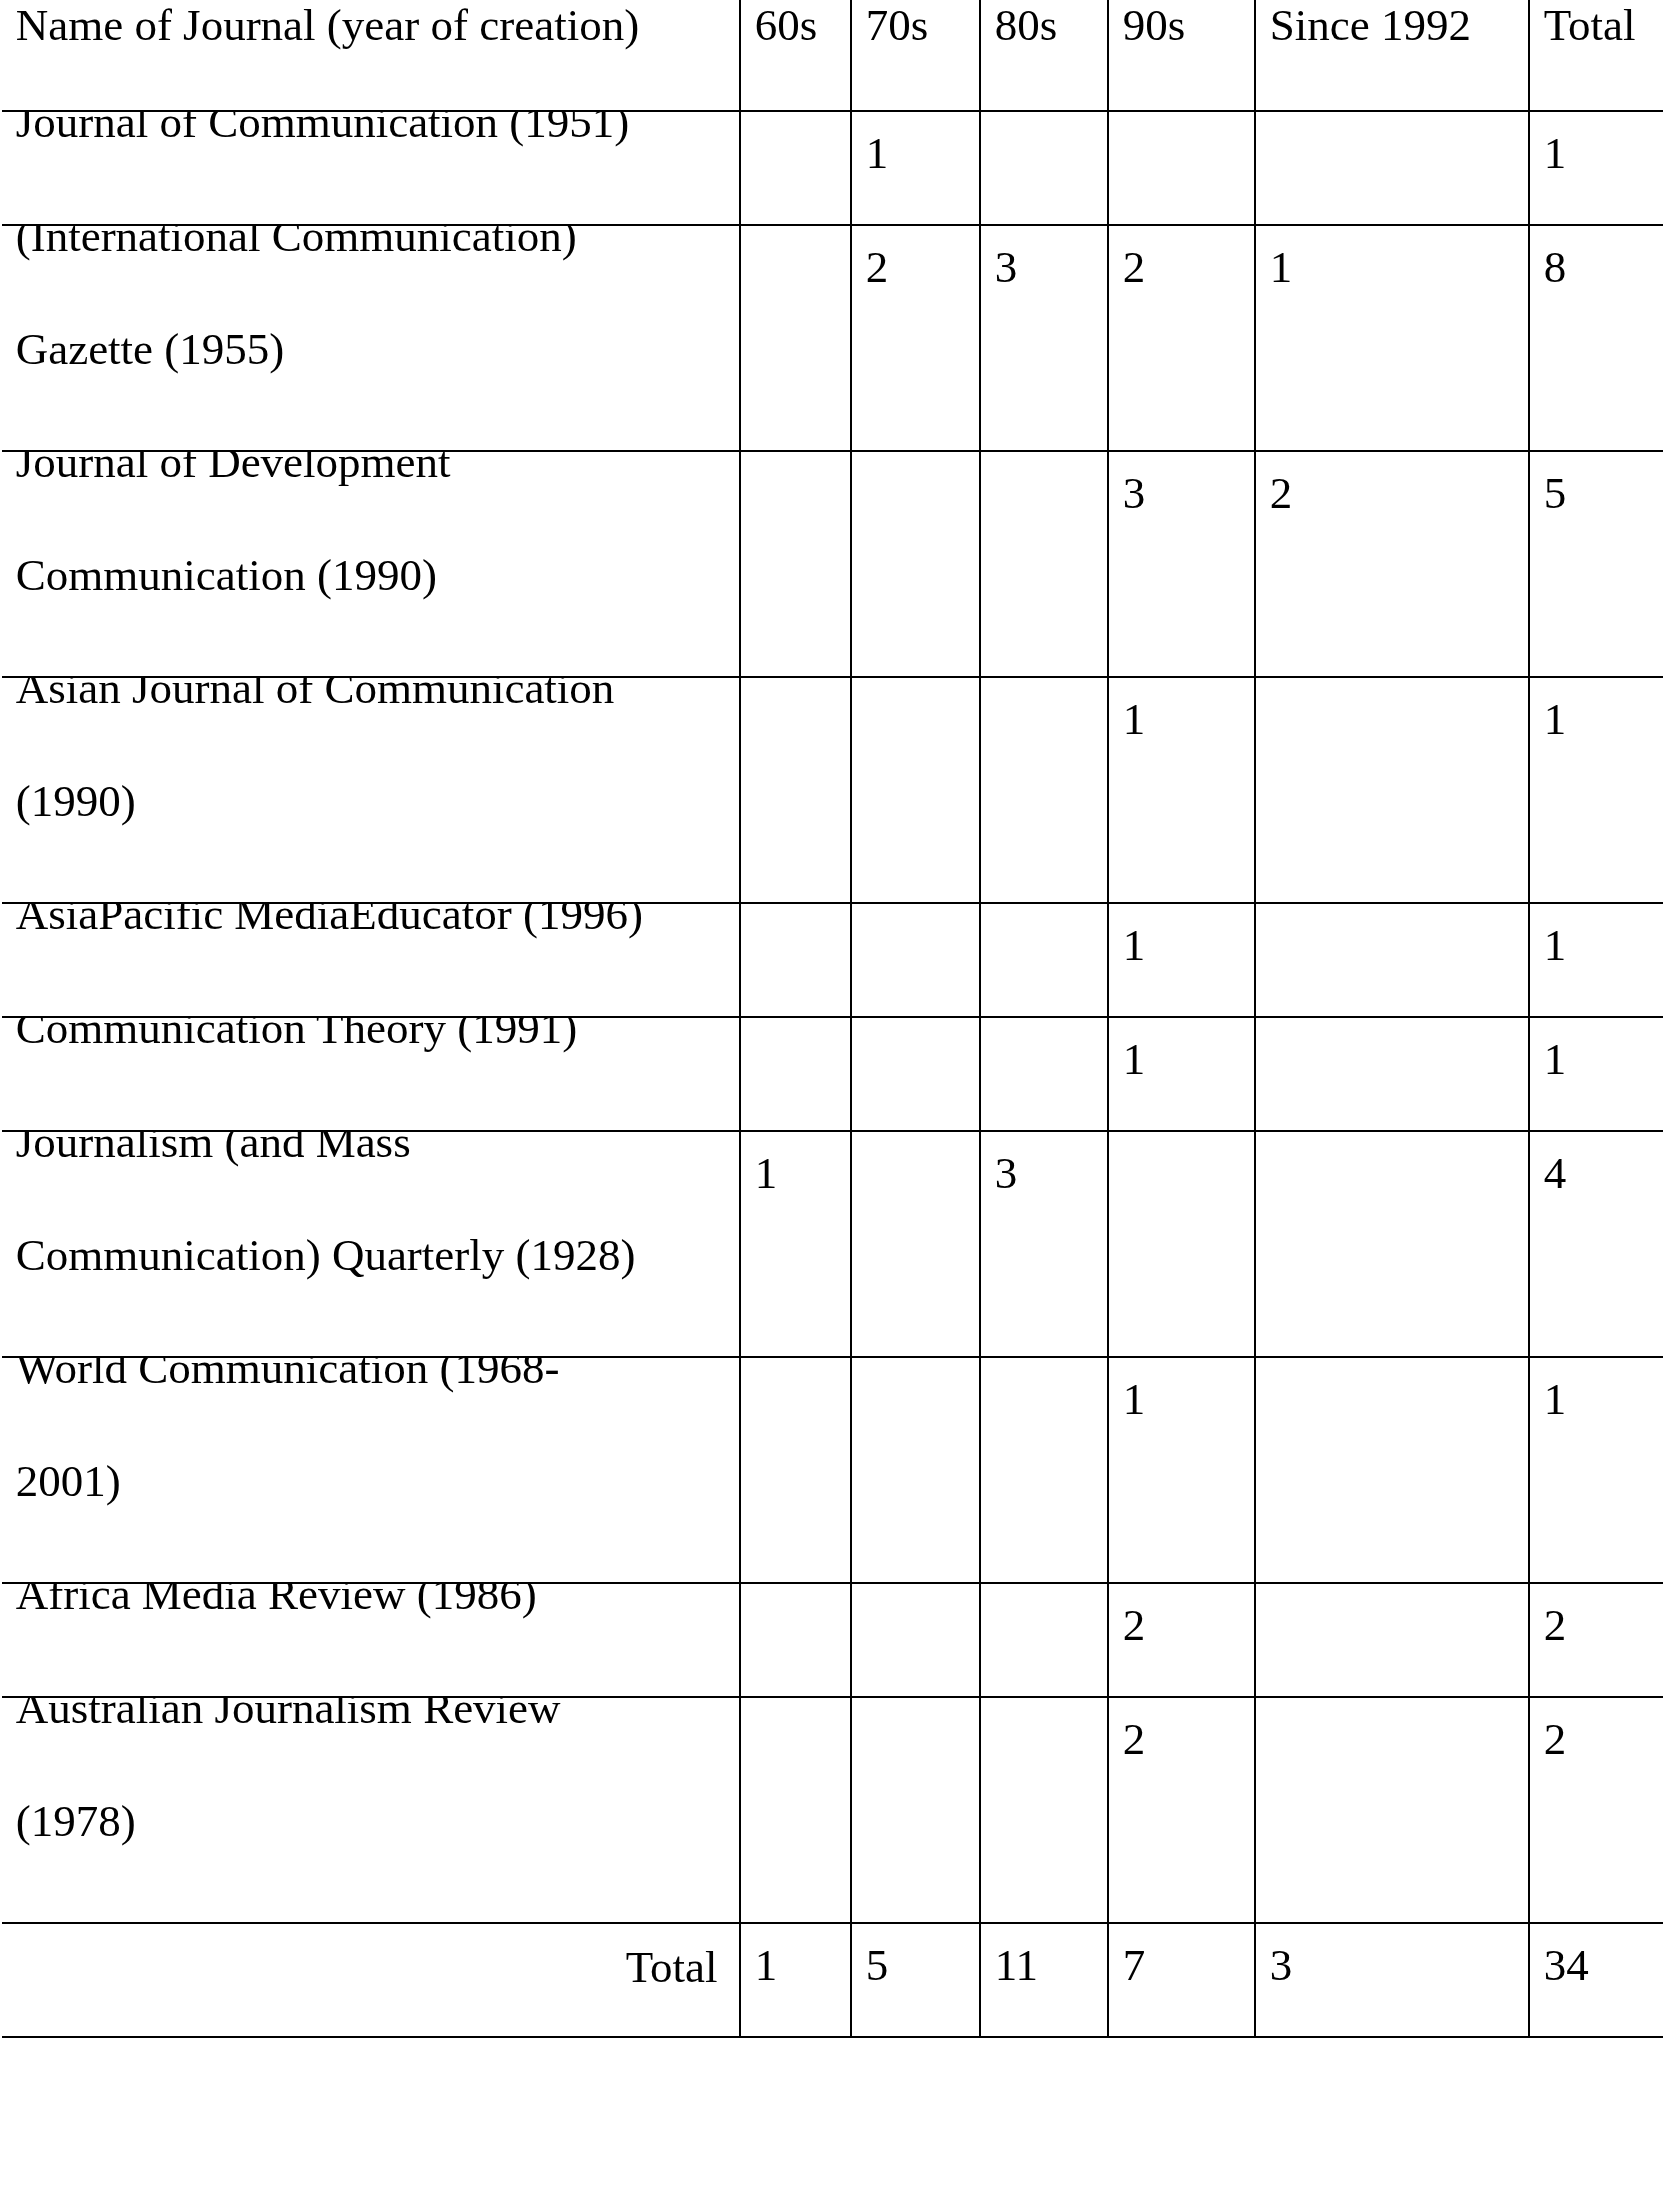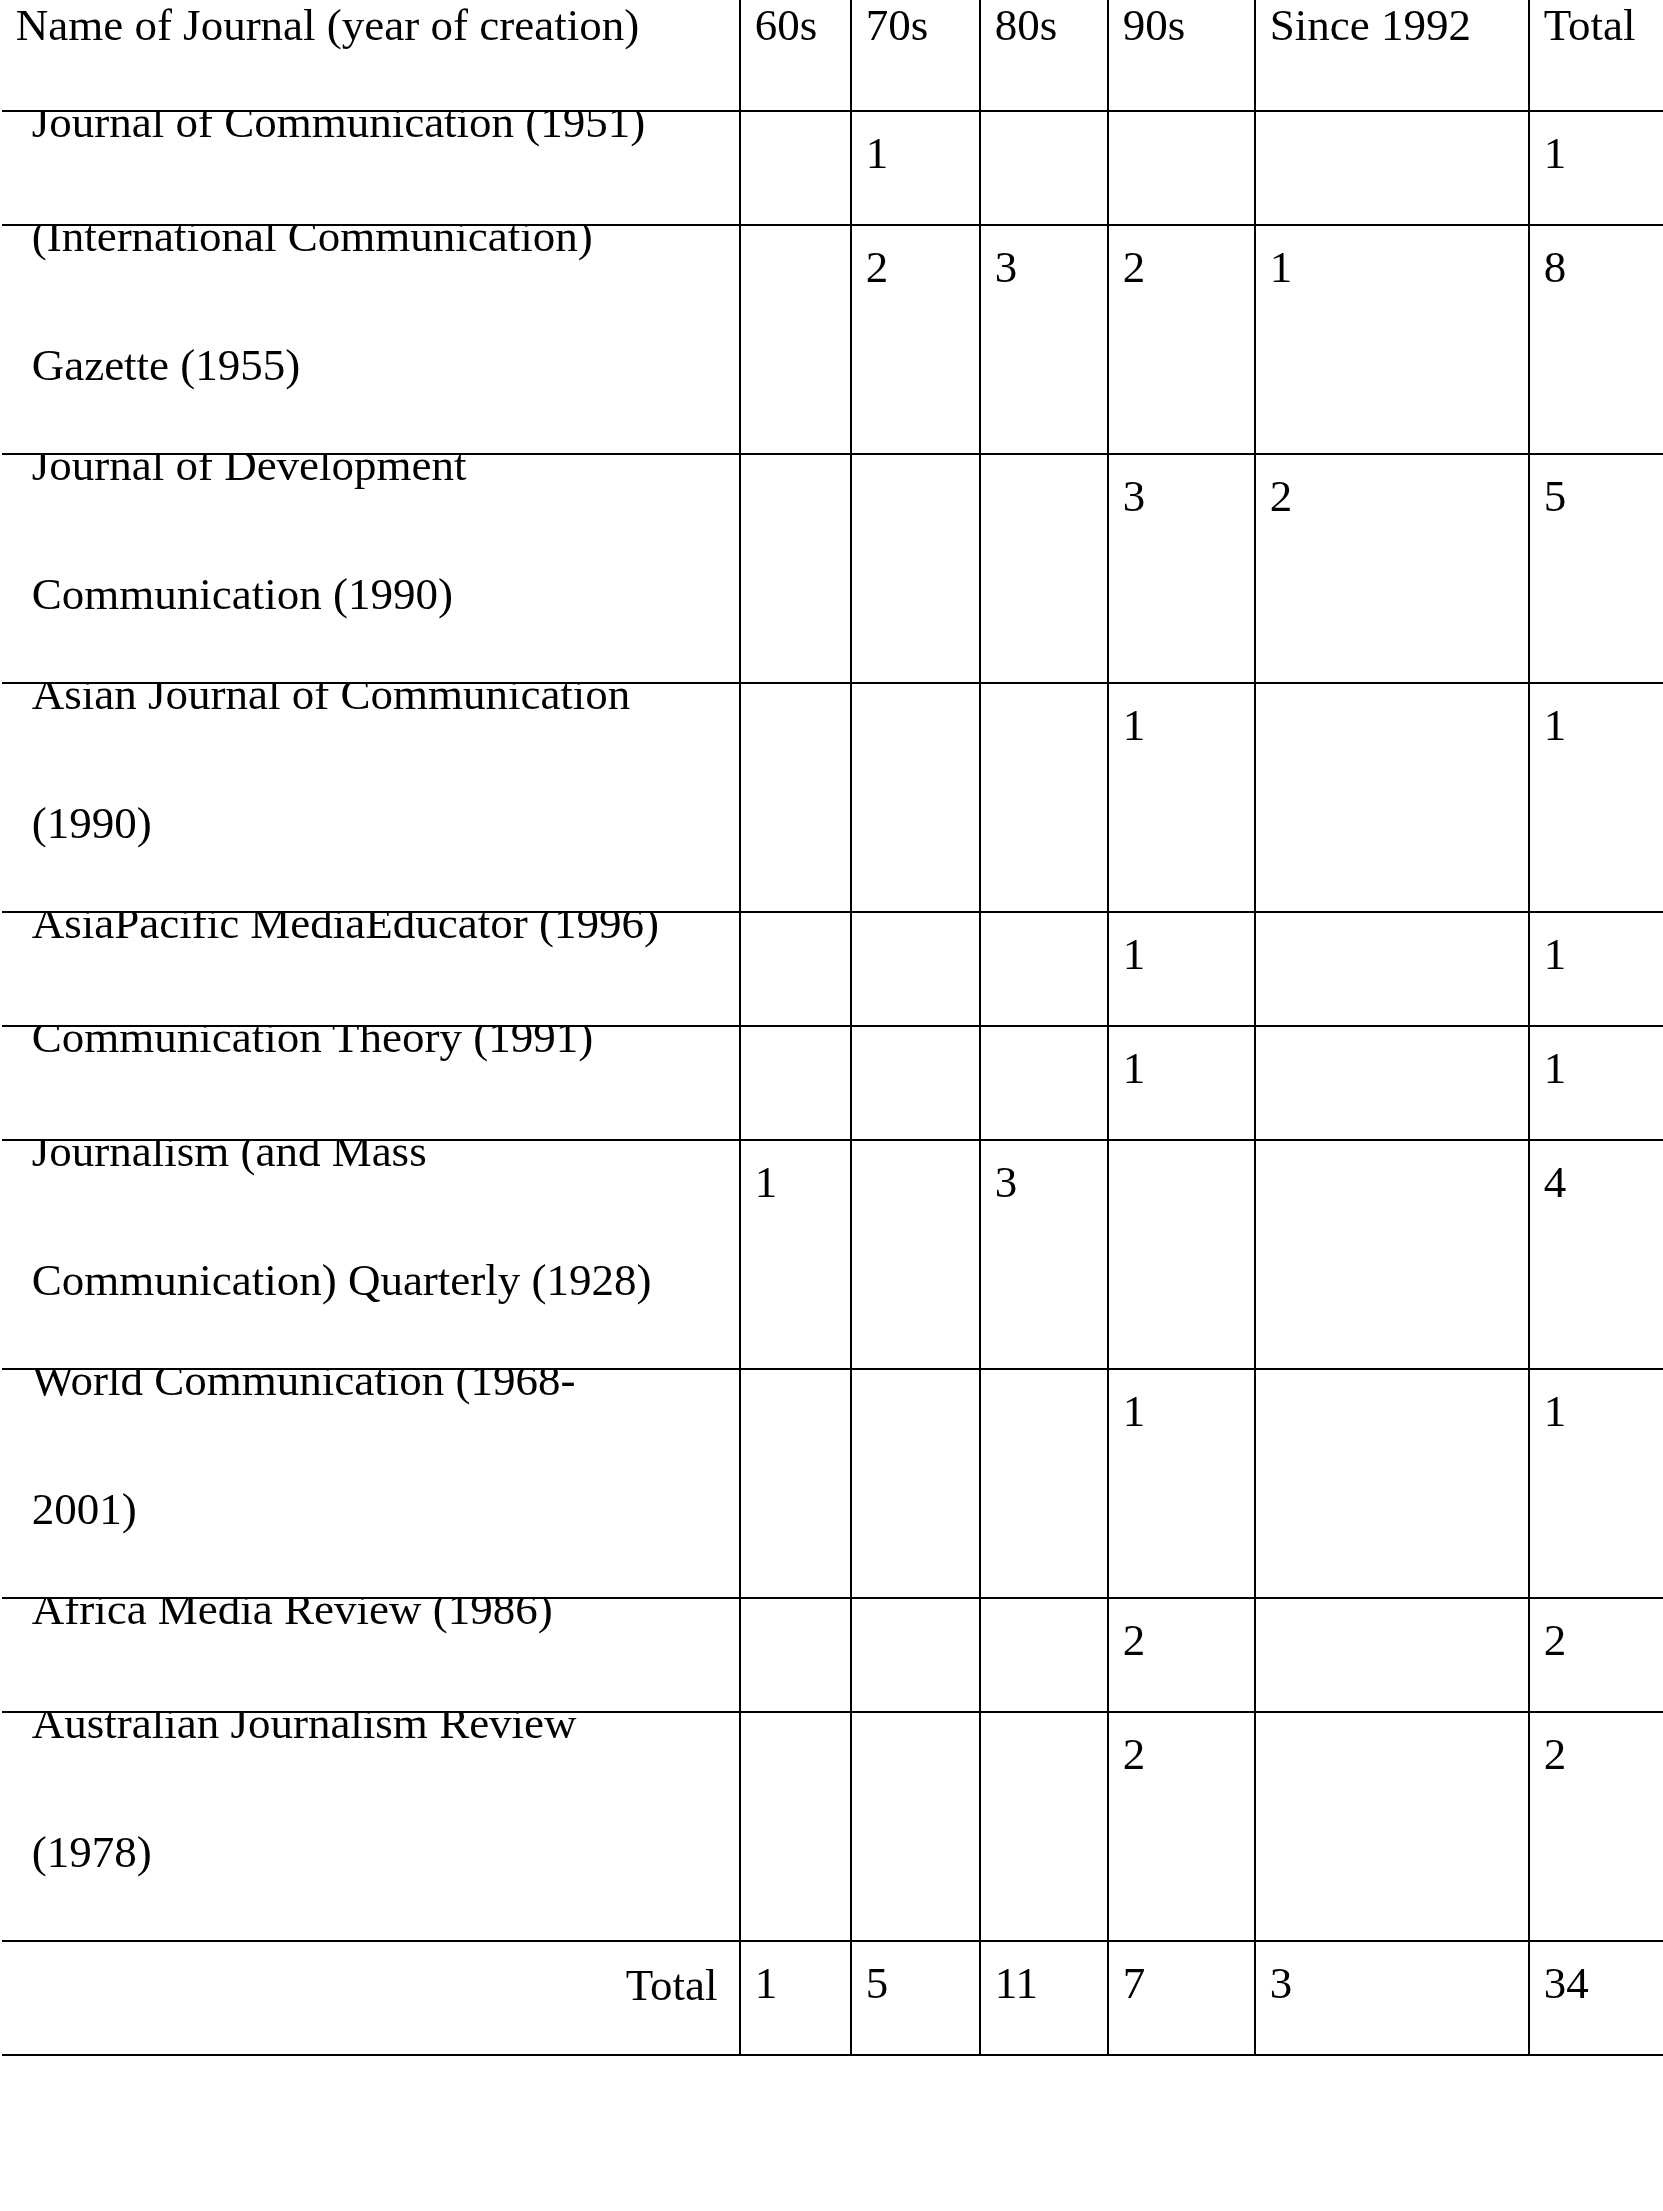--- a/index.html
+++ b/index.html
@@ -35,21 +35,21 @@
   }
   th { line-height: 51px; height: 111px; padding-top: 0; }
   td:first-child, th:first-child { border-left: none; padding-left: 13.7px; }
   td.name { line-height: 113px; }
   td.name span { display: block; line-height: 113px; margin-top: -31px; }
   td.name span:first-child { margin-top: -31px; }
   tr.r1 td { height: 114px; }
   tr.r2 td { height: 226px; }
   td.num { padding-top: 0; line-height: 82px; }
   td.name { padding-top: 0; }
-  td.name .l { display:block; height: 113px; line-height: 82px; margin: 16px; }
+  td.name .l { display:block; height: 113px; line-height: 82px; margin: 0; }
   tr.total-row td { height: 114px; border-bottom: 2.9px solid #000; }
   td.total-label { text-align: right; padding-right: 21.5px; line-height: 82px; }
 </style>
 </head>
 <body>
 
 <table>
   <colgroup>
     <col class="c-name">
       <col class="c-60">

